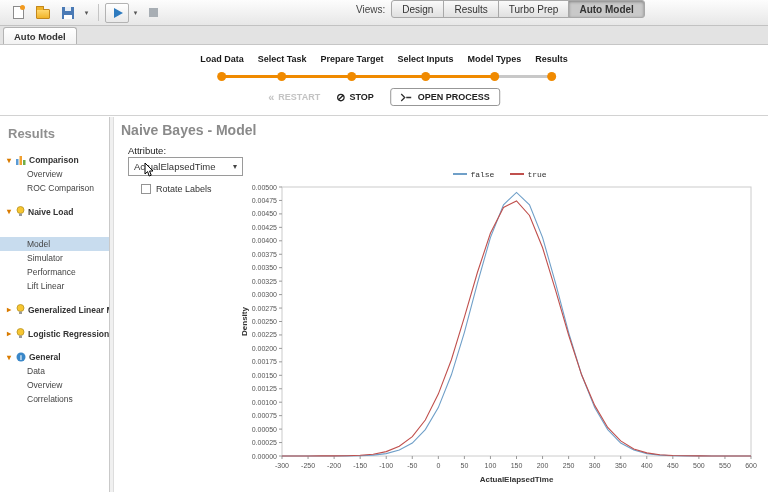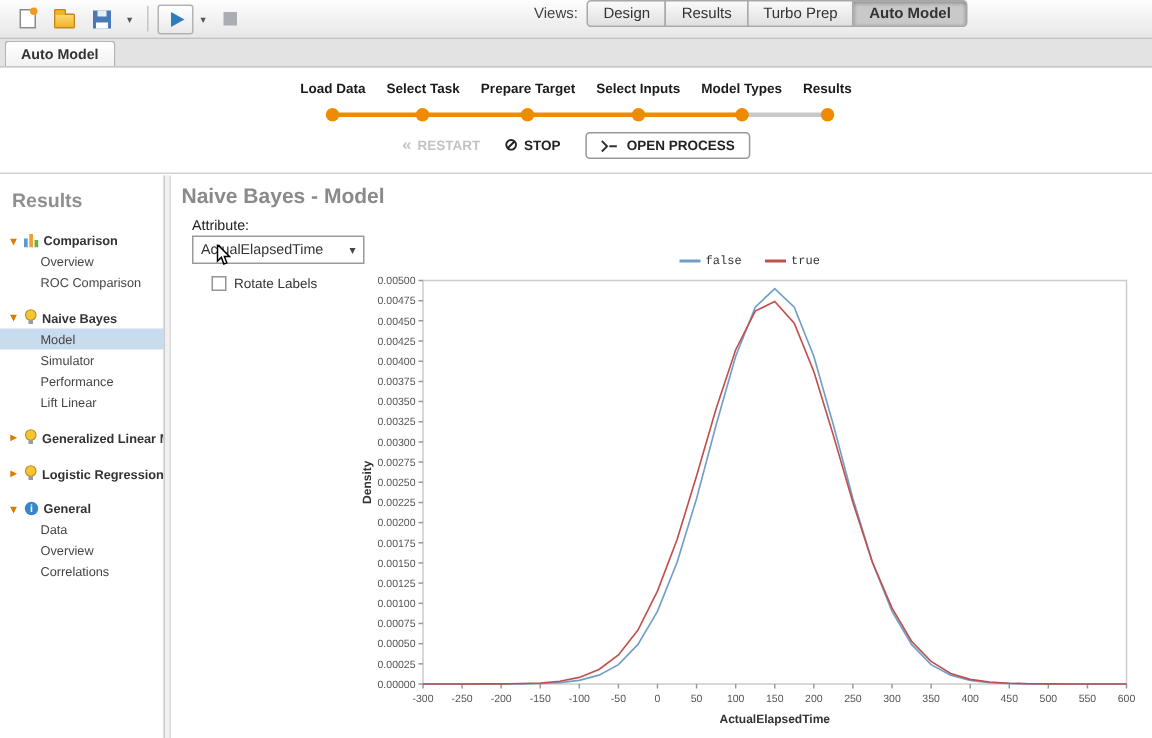--- a/index.html
+++ b/index.html
@@ -74,21 +74,21 @@
 
   
   .sidebar { position:absolute; top:117px; left:0; width:109px; bottom:0; background:#ffffff; }
   .splitter { position:absolute; top:117px; left:109px; width:5px; bottom:0; background:#f0f0f0; border-left:1px solid #c9c9c9; border-right:1px solid #ddd; }
   .sidebar-title { font-size:13px; font-weight:bold; color:#8f8f8f; padding:9px 0 0 8px; }
   .tree { margin-top:12px; font-size:8.5px; color:#333; }
   .tree-group { display:flex; align-items:center; gap:3px; padding:2px 1px 2px 5px; font-weight:bold; white-space:nowrap; overflow:hidden; cursor:default; }
   .tree-arrow { color:#d97b00; font-size:8px; width:8px; flex:0 0 8px; text-align:center; }
   .tree-icon { display:inline-flex; flex:0 0 auto; }
   .tree-child { padding:2px 2px 2px 27px; color:#444; white-space:nowrap; }
-  .tree-child.selected { background:#c8dcee; }
+  .tree-child.selected { background:#c8dcee;margin-top:18px; }
   .tree-gap { height:9px; }
 
   
   .main { position:absolute; top:117px; left:114px; right:0; bottom:0; background:#fff; }
   .main-title { position:absolute; left:7px; top:5px; font-size:14px; font-weight:bold; color:#8a8a8a; }
   .attr-label { position:absolute; left:14px; top:28px; font-size:9.5px; color:#222; }
   .attr-select {
     position:absolute; left:14px; top:40px; width:115px; height:19px;
     border:1px solid #9a9a9a; background:#fff; font-size:9.5px;
     display:flex; align-items:center; justify-content:space-between; padding:0 5px;
@@ -209,21 +209,21 @@
     <div class="tree-gap"></div>
 
     <div class="tree-group">
       <span class="tree-arrow">▾</span>
       <span class="tree-icon">
         <svg width="9" height="11">
             <circle cx="4.5" cy="4" r="3.5" fill="#f7c631" stroke="#b8921f" stroke-width="0.8"></circle>
             <rect x="3" y="7.5" width="3" height="2.5" fill="#9a9a9a"></rect>
           </svg>
       </span>
-      <span>Naive Bayes</span>
+      <span>Naive Load</span>
     </div>
     <div class="tree-child selected">Model</div>
     <div class="tree-child">Simulator</div>
     <div class="tree-child">Performance</div>
     <div class="tree-child">Lift Linear</div>
 
     <div class="tree-gap"></div>
 
     <div class="tree-group">
       <span class="tree-arrow">▸</span>

